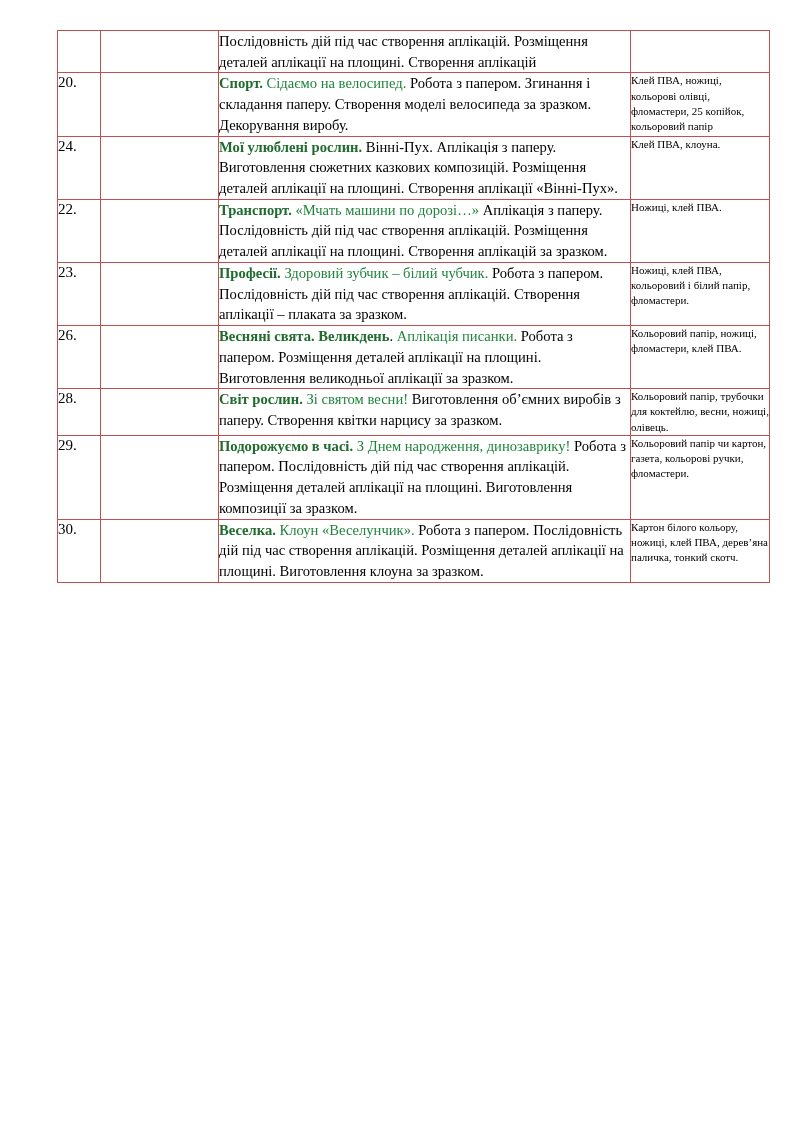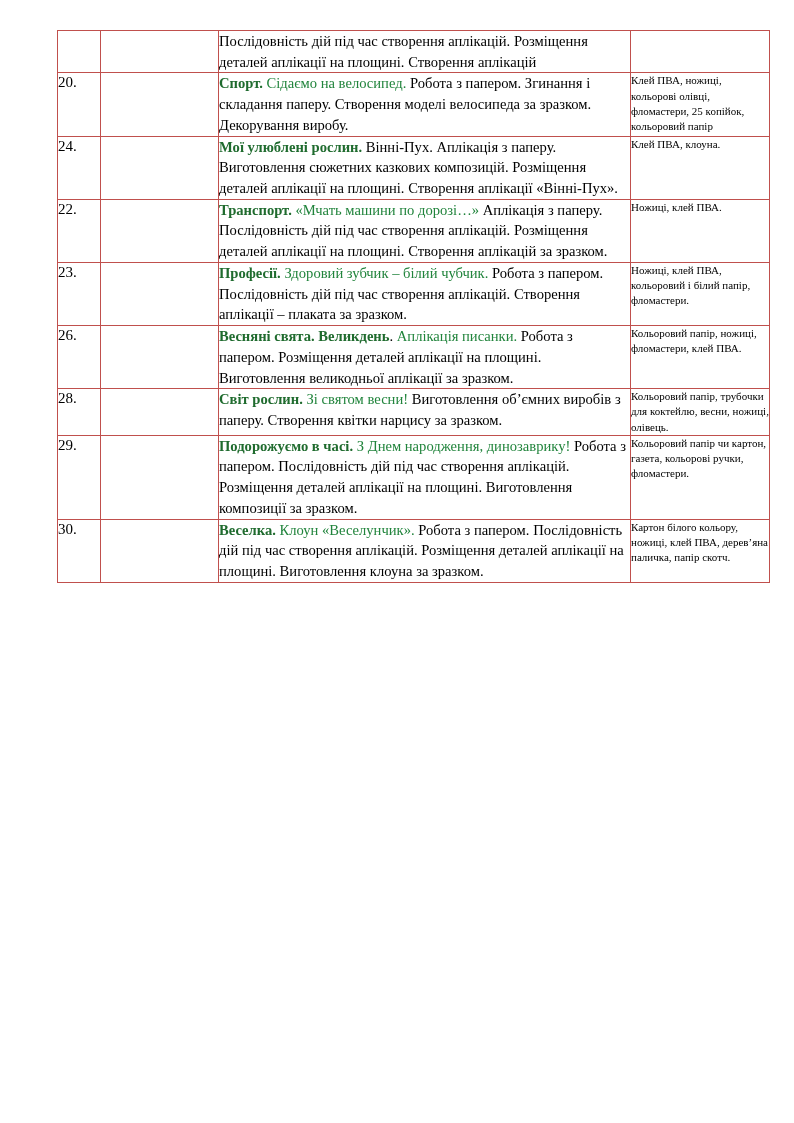--- a/index.html
+++ b/index.html
@@ -147,17 +147,17 @@
         <tr>
           <td class="num">29.</td>
           <td class="date"></td>
           <td class="topic"><span class="topic-line hl-bold">Подорожуємо в часі.</span><span class="topic-line hl"> З Днем народження, динозаврику!</span><span class="topic-line plain"> Робота з папером. Послідовність дій під час створення аплікацій. Розміщення деталей аплікації на площині. Виготовлення композиції за зразком.</span></td>
           <td class="mat"> Кольоровий папір чи картон, газета, кольорові ручки, фломастери.</td>
         </tr>
         <tr>
           <td class="num">30.</td>
           <td class="date"></td>
           <td class="topic"><span class="topic-line hl-bold">Веселка.</span><span class="topic-line hl"> Клоун «Веселунчик».</span><span class="topic-line plain"> Робота з папером. Послідовність дій під час створення аплікацій. Розміщення деталей аплікації на площині. Виготовлення клоуна за зразком.</span></td>
-          <td class="mat">Картон білого кольору,  ножиці, клей ПВА, дерев’яна паличка, папір скотч.</td>
+          <td class="mat">Картон білого кольору,  ножиці, клей ПВА, дерев’яна паличка, тонкий скотч.</td>
         </tr>
       </tbody>
   </table>
 </div>
 
 </body></html>

